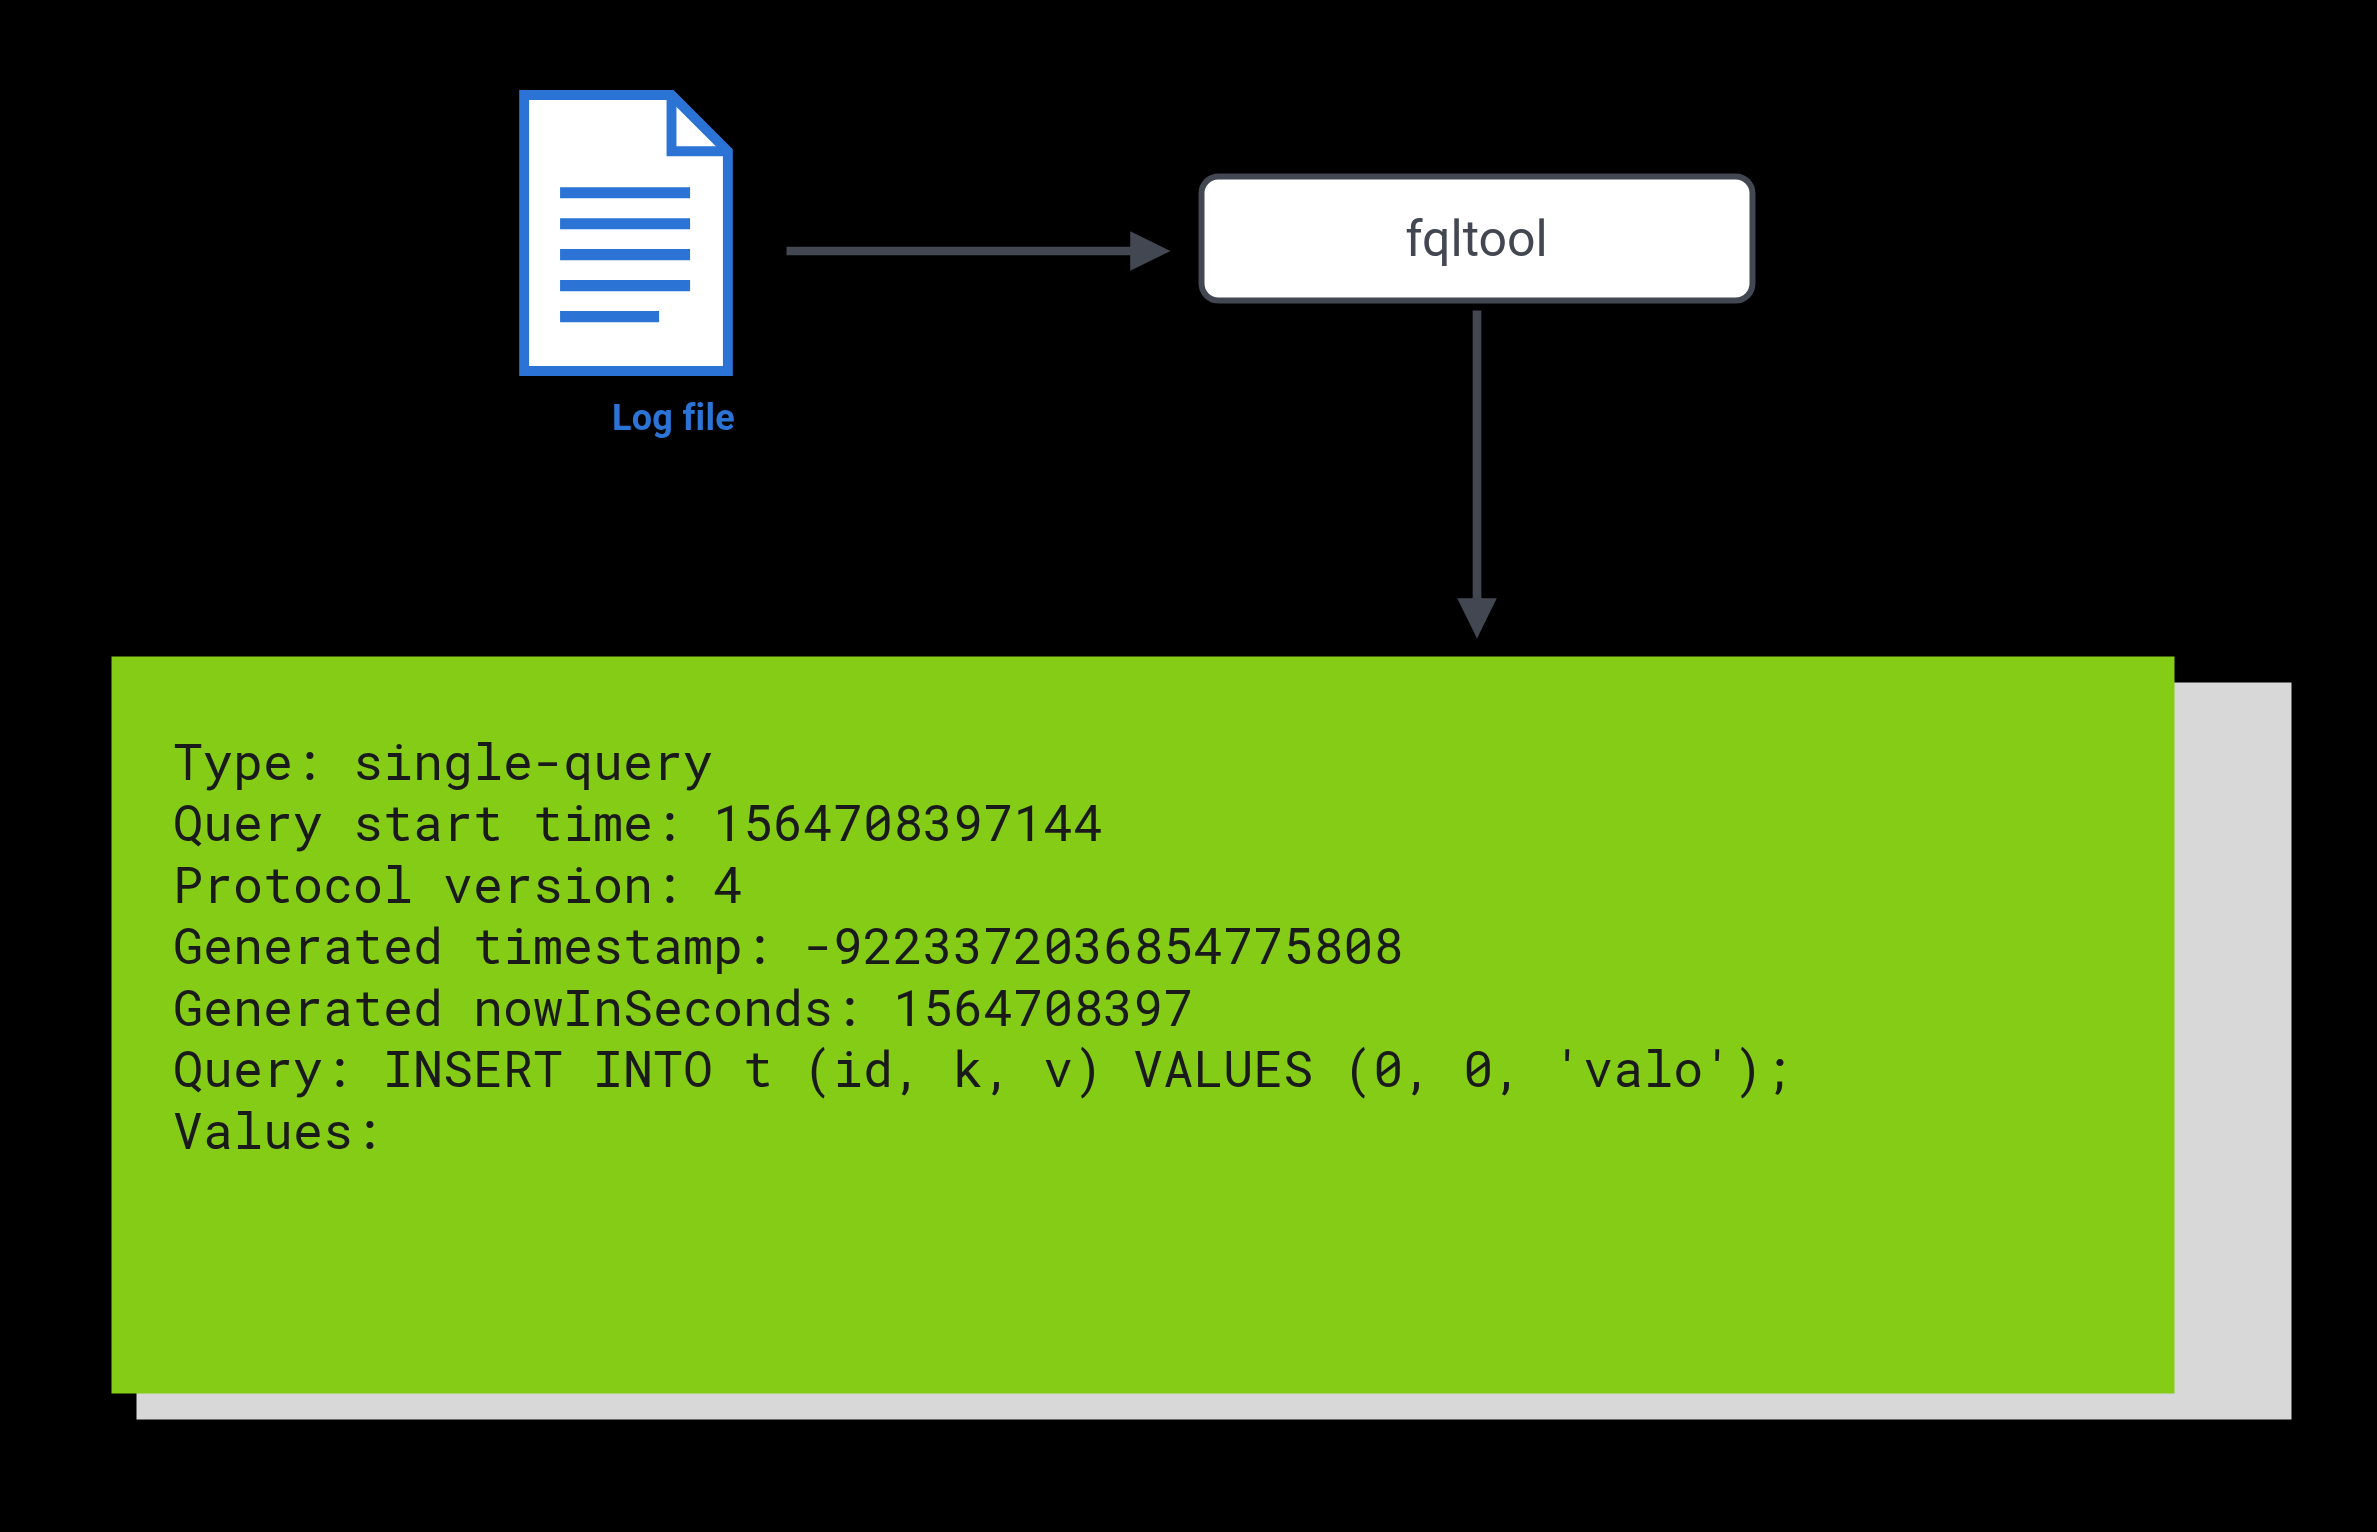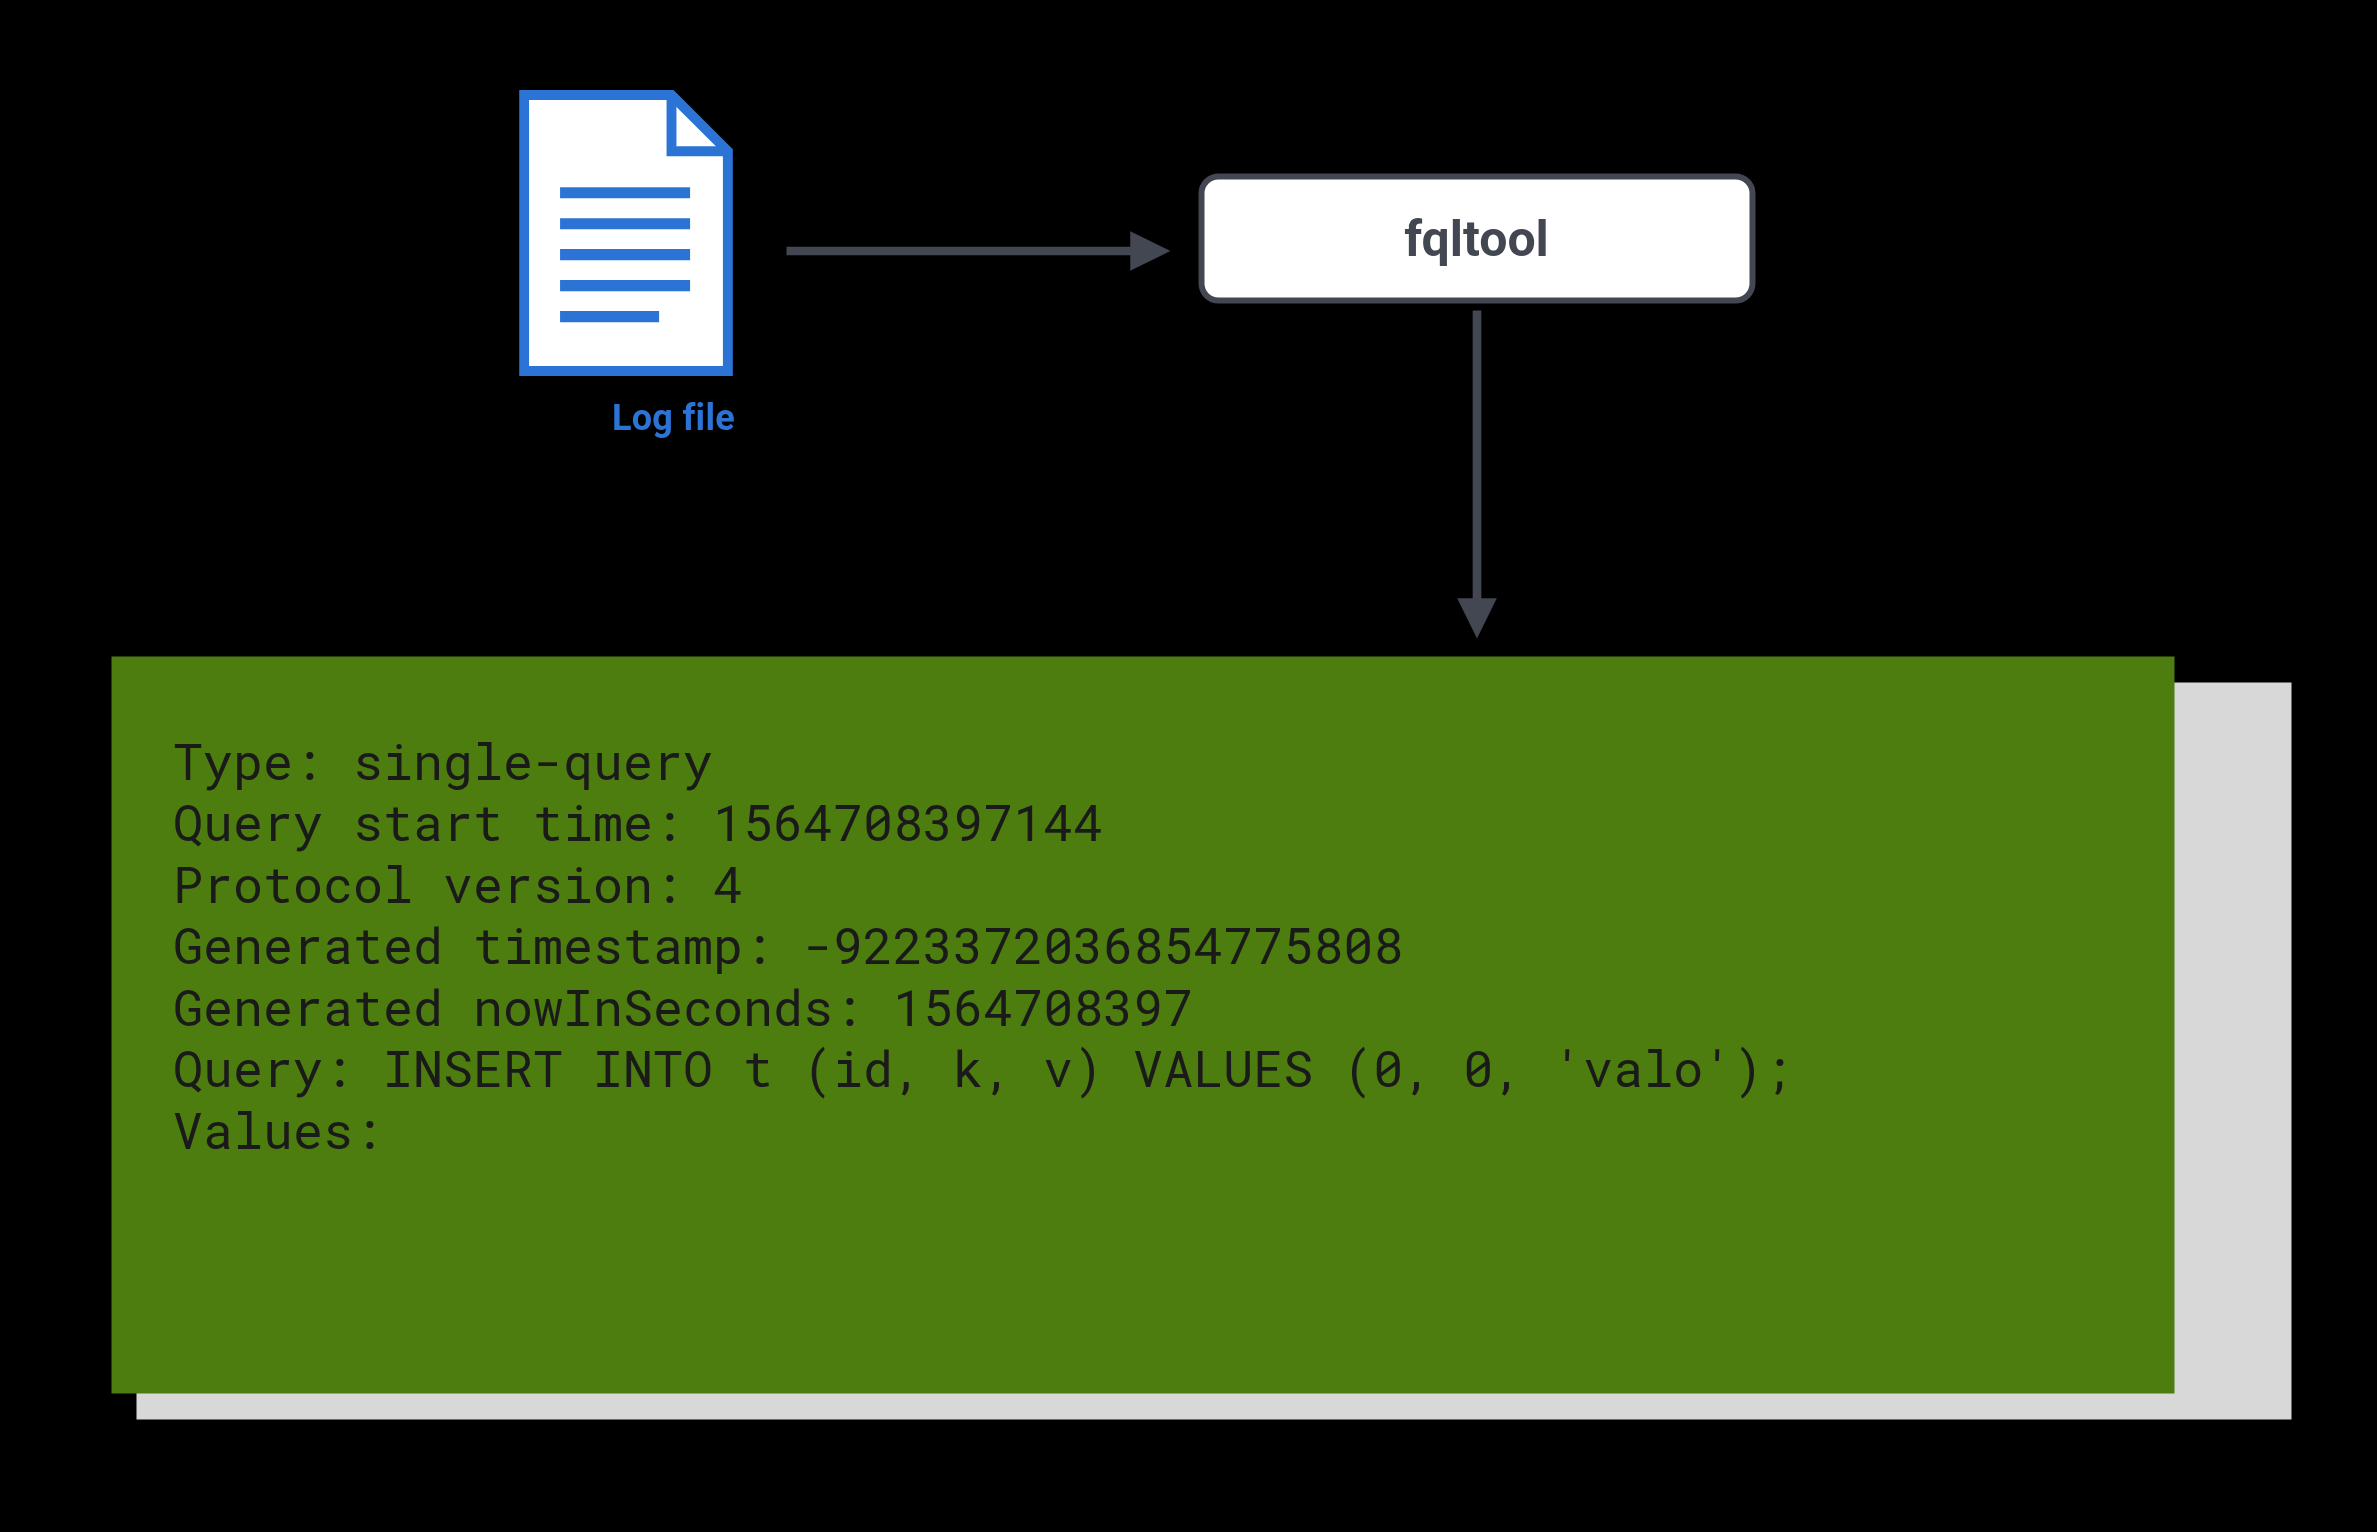--- a/index.html
+++ b/index.html
@@ -49,21 +49,21 @@
     height: 130px;
     background: #ffffff;
     border: 6.2px solid #434752;
     border-radius: 20px;
     display: flex;
     align-items: center;
     justify-content: center;
   }
   .tool-label {
     color: #434752;
-    font-weight: 700;
+    font-weight: 400;
     font-size: 50px;
   }
   
   .arrow-h {
     position: absolute;
     left: 786px;
     top: 238px;
     width: 384px;
     height: 25px;
   }
@@ -84,21 +84,21 @@
     width: 2155px;
     height: 737px;
     background: #d8d8d8;
   }
   .output-panel {
     position: absolute;
     left: 111px;
     top: 656px;
     width: 2063px;
     height: 737px;
-    background: #4d7c0f;
+    background: #84cc16;
     padding: 74px 62px 60px 62px;
   }
   .output-text {
     font-family: "Roboto Mono", "Consolas", "Menlo", "Courier New", monospace;
     font-size: 50px;
     line-height: 1.23;
     color: #1a1a1a;
     white-space: pre;
   }
 </style>

